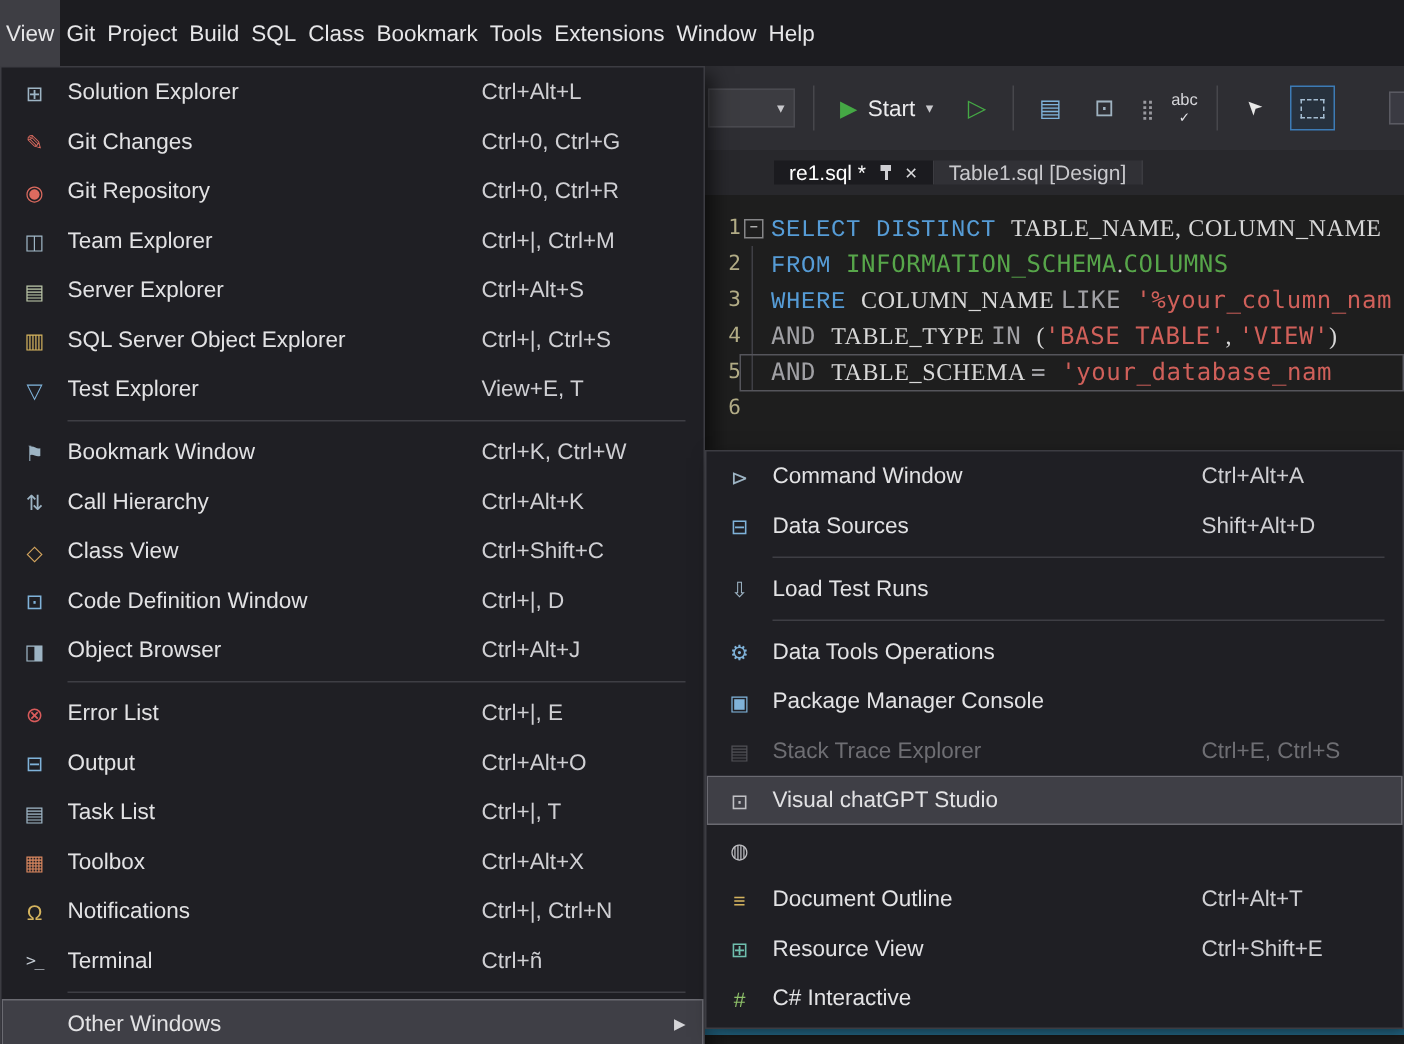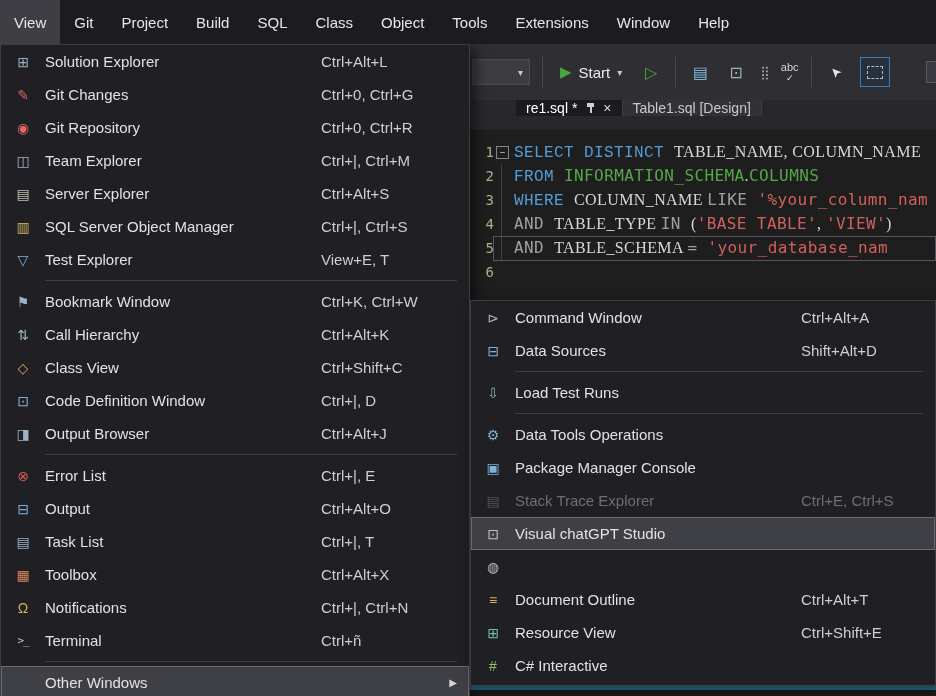--- a/index.html
+++ b/index.html
@@ -1,21 +1,21 @@
 <!DOCTYPE html>
 <html style="--c-kw: #569cd6; --c-pl: #d8d8d8; --c-op: #a0a0a4; --c-str: #d0605a; --c-sys: #57a64a; --c-ln: #b3ad87;"><head>
 <meta charset="utf-8">
 <style>
   html,body{margin:0;padding:0;background:#141416;}
   body{width:936px;height:696px;overflow:hidden;font-family:"Liberation Sans",sans-serif;-webkit-font-smoothing:antialiased;}
   .screen{position:relative;width:936px;height:696px;overflow:hidden;background:#1e1e1e;}
 
   
   .menubar{position:absolute;left:0;top:0;right:0;height:44px;background:#1c1c20;display:flex;align-items:stretch;z-index:40;}
-  .mb-item{display:flex;align-items:center;padding:0 14px;font-size:15px;color:#e6e6e8;cursor:default;white-space:nowrap;}
+  .mb-item{display:flex;align-items:center;padding:0 4px;font-size:15px;color:#e6e6e8;cursor:default;white-space:nowrap;}
   .mb-item.active{background:#3e3e44;}
 
   
   .toolbar{position:absolute;left:0;top:44px;right:0;height:56px;background:#2e2e33;z-index:5;}
   .tb-content{position:absolute;left:470px;top:0;right:0;bottom:0;display:flex;align-items:center;gap:12px;padding-left:2px;}
   .tb-combo{width:58px;height:26px;background:#3c3c41;border:1px solid #4a4a50;display:flex;align-items:center;justify-content:flex-end;padding-right:6px;box-sizing:border-box;}
   .vsep{width:1px;height:30px;background:#47474c;flex:none;}
   .tb-start{display:flex;align-items:center;gap:7px;padding:0 5px;}
   .tb-start .start-label{font-size:15px;color:#ebebed;}
   .tb-glyph{font-size:16px;width:24px;text-align:center;flex:none;}
@@ -25,21 +25,21 @@
   .tb-dots{font-size:13px;color:#9a9aa0;letter-spacing:-1px;}
   .tb-abc{display:flex;flex-direction:column;align-items:center;line-height:1;}
   .tb-abc .abc-txt{font-size:11px;color:#d6d6da;}
   .tb-abc .abc-chk{font-size:9px;color:#e2e2e6;margin-top:1px;}
   .tb-boxed{width:30px;height:30px;border:1px solid #3d7bb5;background:#27313d;display:flex;align-items:center;justify-content:center;box-sizing:border-box;}
   .tb-boxed .sel-rect{width:14px;height:11px;border:1px dashed #a5bdd2;}
   .tb-partial{width:16px;height:20px;border:1px solid #5a5a62;background:#3a3a42;margin-left:auto;margin-right:-8px;flex:none;}
 
   
   .tabbar{position:absolute;left:0;top:100px;right:0;height:30px;background:#28282c;z-index:5;}
-  .tab-content{position:absolute;left:470px;top:0;right:0;bottom:0;display:flex;align-items:flex-start;padding-left:46px;}
+  .tab-content{position:absolute;left:470px;top:0;right:0;bottom:0;display:flex;align-items:center;padding-left:46px;}
   .tab{display:flex;align-items:center;padding:0 10px;font-size:14px;white-space:nowrap;border-right:1px solid #3c3c41;}
   .tab.active{background:#1b1b1f;color:#ffffff;}
   .tab.inactive{background:#313136;color:#c9c9cd;}
   .pin-icon{position:relative;width:9px;height:10px;margin-left:9px;display:inline-block;}
   .pin-icon::before{content:'';position:absolute;left:1px;top:0;width:7px;height:4px;background:#cfcfd3;}
   .pin-icon::after{content:'';position:absolute;left:4px;top:4px;width:2px;height:6px;background:#cfcfd3;}
   .close-icon{margin-left:8px;font-size:14px;color:#d8d8da;}
 
   
   .editor{position:absolute;left:0;top:130px;right:0;bottom:0;background:#1e1e1e;overflow:hidden;z-index:1;}
@@ -138,21 +138,21 @@
       </div>
   </div>
 
   <div class="menubar" id="menubar">
       <div class="mb-item active">View</div>
       <div class="mb-item">Git</div>
       <div class="mb-item">Project</div>
       <div class="mb-item">Build</div>
       <div class="mb-item">SQL</div>
       <div class="mb-item">Class</div>
-      <div class="mb-item">Object</div>
+      <div class="mb-item">Bookmark</div>
       <div class="mb-item">Tools</div>
       <div class="mb-item">Extensions</div>
       <div class="mb-item">Window</div>
       <div class="mb-item">Help</div>
     </div>
 
   <div class="menu-panel" id="view-menu">
       <div class="menu-item">
         <span class="menu-icon" style="color: rgb(157, 180, 196);">⊞</span>
         <span class="menu-label">Solution Explorer</span>
@@ -173,21 +173,21 @@
         <span class="menu-label">Team Explorer</span>
         <span class="menu-shortcut">Ctrl+|, Ctrl+M</span>
       </div>
       <div class="menu-item">
         <span class="menu-icon" style="color: rgb(185, 196, 166);">▤</span>
         <span class="menu-label">Server Explorer</span>
         <span class="menu-shortcut">Ctrl+Alt+S</span>
       </div>
       <div class="menu-item">
         <span class="menu-icon" style="color: rgb(212, 179, 94);">▥</span>
-        <span class="menu-label">SQL Server Object Manager</span>
+        <span class="menu-label">SQL Server Object Explorer</span>
         <span class="menu-shortcut">Ctrl+|, Ctrl+S</span>
       </div>
       <div class="menu-item">
         <span class="menu-icon" style="color: rgb(127, 178, 217);">▽</span>
         <span class="menu-label">Test Explorer</span>
         <span class="menu-shortcut">View+E, T</span>
       </div>
       <div class="menu-sep"></div>
       <div class="menu-item">
         <span class="menu-icon" style="color: rgb(157, 180, 196);">⚑</span>
@@ -204,21 +204,21 @@
         <span class="menu-label">Class View</span>
         <span class="menu-shortcut">Ctrl+Shift+C</span>
       </div>
       <div class="menu-item">
         <span class="menu-icon" style="color: rgb(127, 178, 217);">⊡</span>
         <span class="menu-label">Code Definition Window</span>
         <span class="menu-shortcut">Ctrl+|, D</span>
       </div>
       <div class="menu-item">
         <span class="menu-icon" style="color: rgb(157, 180, 196);">◨</span>
-        <span class="menu-label">Output Browser</span>
+        <span class="menu-label">Object Browser</span>
         <span class="menu-shortcut">Ctrl+Alt+J</span>
       </div>
       <div class="menu-sep"></div>
       <div class="menu-item">
         <span class="menu-icon" style="color: rgb(217, 91, 91);">⊗</span>
         <span class="menu-label">Error List</span>
         <span class="menu-shortcut">Ctrl+|, E</span>
       </div>
       <div class="menu-item">
         <span class="menu-icon" style="color: rgb(127, 178, 217);">⊟</span>

